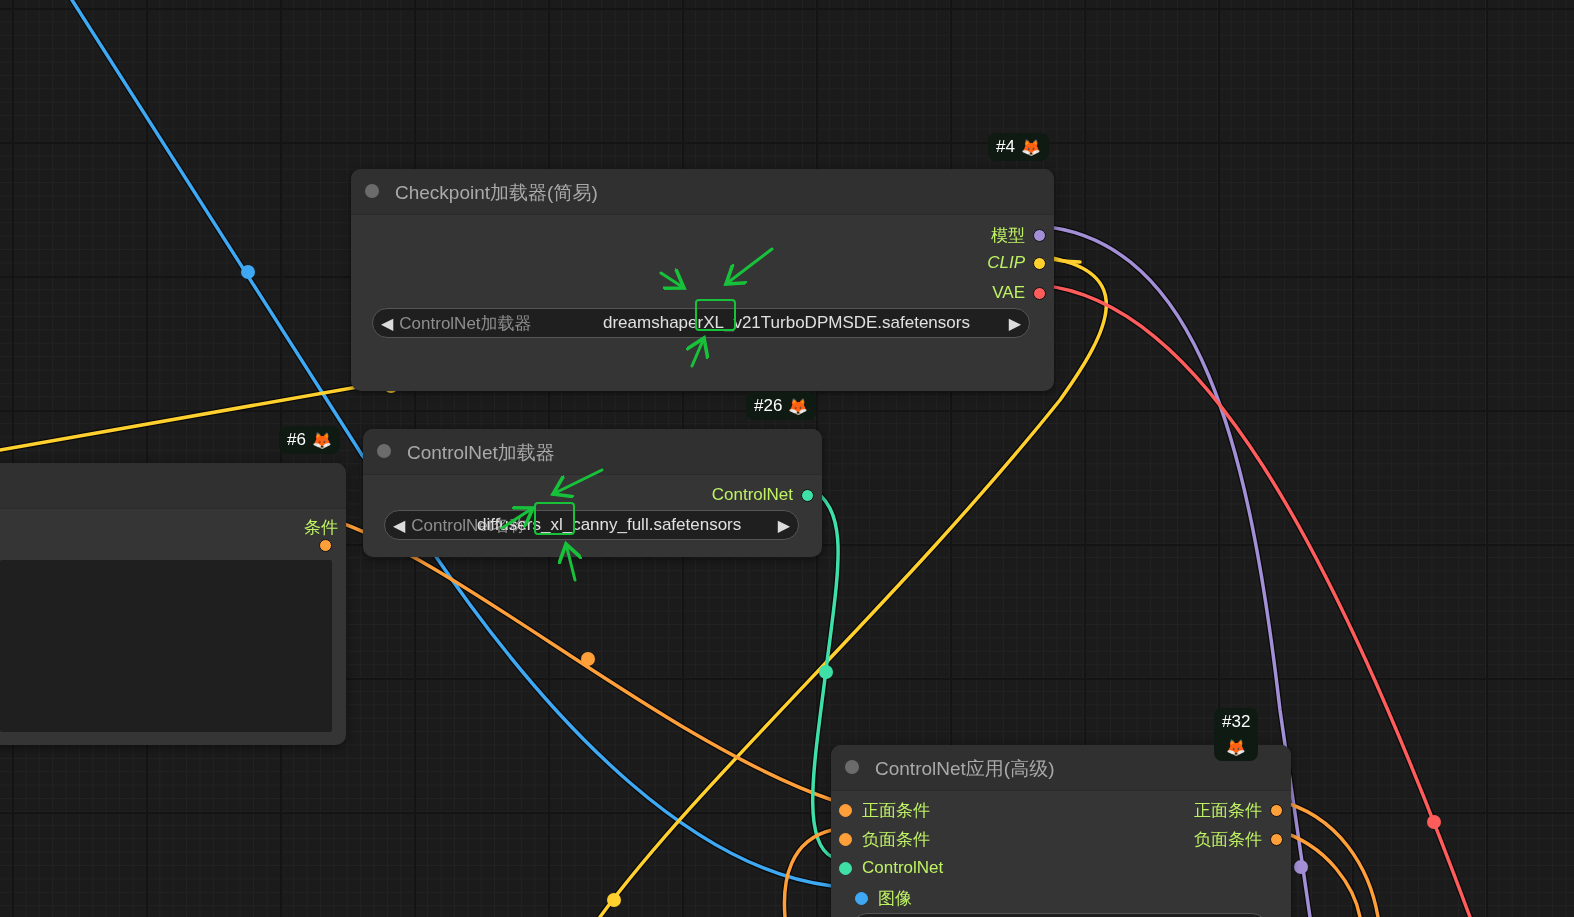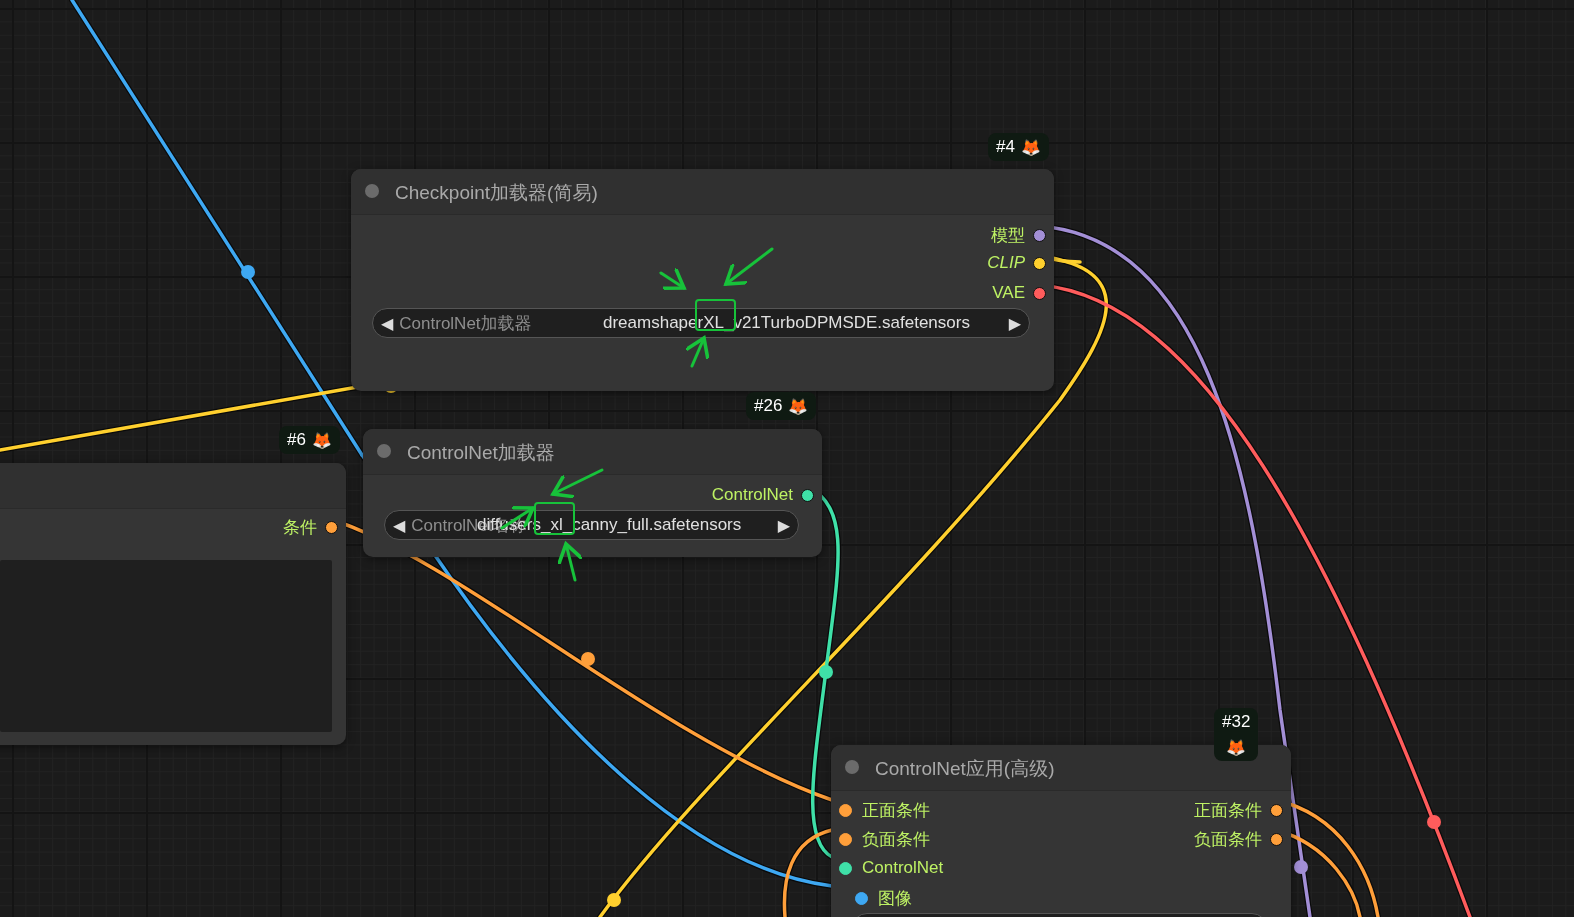--- a/index.html
+++ b/index.html
@@ -102,21 +102,21 @@
     <circle cx="1434" cy="822" r="7" fill="#ff5c5c" stroke="none"></circle>
   </g>
 </svg>
 
 <div class="badge" style="left:279px; top:426px;">
   <span>#6</span>
   <span class="fox">🦊</span>
 </div>
 <div class="node" style="left:-20px; top:455px; width:366px; height:282px;">
   <div class="node-header"></div>
-  <div class="slot-row slot-out" style="right:8px; top:53px;">
+  <div class="slot-row slot-out" style="right:8px; top:53px;flex-direction:column;">
     <span>条件</span>
     <span class="dot" style="background:#ff9f3a"></span>
   </div>
   <div class="textarea-area" style="left:20px; top:97px; width:332px; height:172px;"></div>
 </div>
 
 <div class="badge" style="left:988px; top:133px;">
   <span>#4</span>
   <span class="fox">🦊</span>
 </div>

